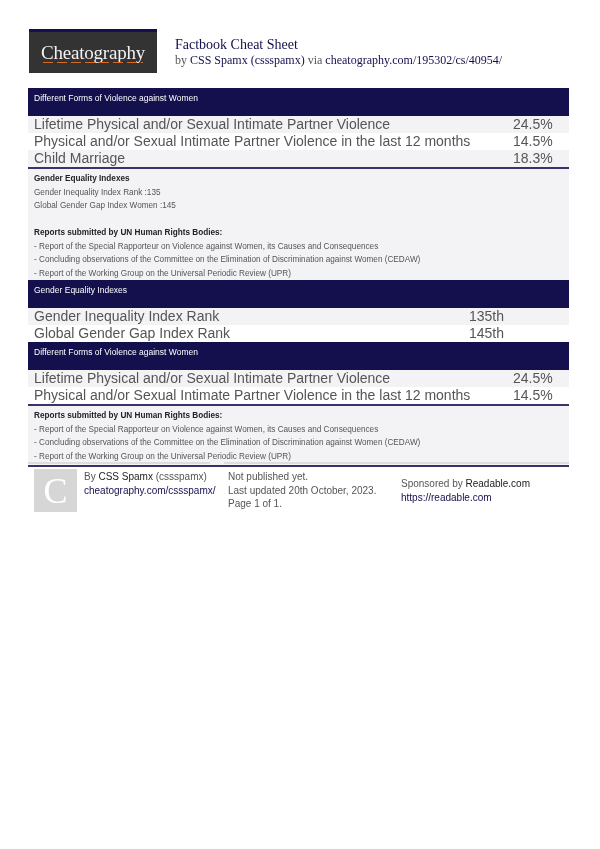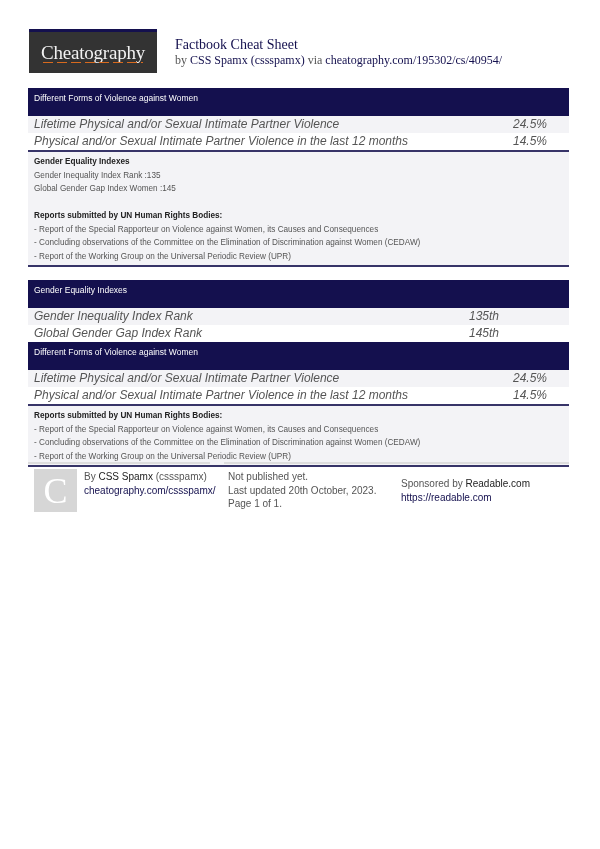--- a/index.html
+++ b/index.html
@@ -8,21 +8,21 @@
   .logo-box { position: absolute; left: 29px; top: 29px; width: 128px; height: 44px; background: #333333; border-top: 3px solid #14104e; box-sizing: border-box; display: flex; align-items: center; justify-content: center; }
   .logo-text { font-family: "Liberation Serif", serif; color: #f2f2f2; font-size: 19px; letter-spacing: -0.2px; position: relative; }
   .logo-text::after { content: ""; position: absolute; left: 2px; right: 2px; bottom: 1px; height: 1px; background: repeating-linear-gradient(90deg, #d86a1e 0 10px, transparent 10px 14px); }
 
   .header-title { position: absolute; left: 175px; top: 37px; font-family: "Liberation Serif", serif; font-size: 14px; color: #14104e; }
   .header-sub { position: absolute; left: 175px; top: 53px; font-family: "Liberation Serif", serif; font-size: 12px; color: #555; }
   .header-sub .link { color: #14104e; }
 
   .section { position: absolute; left: 28px; width: 541px; }
   .sec-head { background: #14104e; color: #ffffff; font-size: 8.5px; height: 28px; line-height: 20px; padding-left: 6px; }
-  .row { display: flex; font-size: 12px; color: #555; height: 17px; line-height: 17px; padding-left: 6px; font-style: italic; }
+  .row { display: flex; font-size: 14px; color: #555; height: 17px; line-height: 17px; padding-left: 6px; }
   .row.alt { background: #f3f3f6; }
   .row .k { flex: 1; }
   .row .v { width: 56px; }
   .row .v.rank { width: 100px; }
   .rule { height: 2px; background: #14104e; opacity: 0.85; }
   .block { background: #f3f3f6; padding: 3px 6px 2px 6px; font-size: 8.2px; color: #555; }
   .block .ln { height: 13.5px; line-height: 13.5px; }
   .block .b { color: #222; font-weight: bold; }
   .block .gap { height: 13.5px; }
 
@@ -47,20 +47,24 @@
 
 <div class="section" style="top:88px;">
   <div class="sec-head">Different Forms of Violence against Women</div>
   <div class="row alt">
     <span class="k">Lifetime Physical and/or Sexual Intimate Partner Violence</span>
     <span class="v">24.5%</span>
   </div>
   <div class="row">
     <span class="k">Physical and/or Sexual Intimate Partner Violence in the last 12 months</span>
     <span class="v">14.5%</span>
+  </div>
+  <div class="row alt">
+    <span class="k">Child Marriage</span>
+    <span class="v">18.3%</span>
   </div>
   <div class="rule"></div>
   <div class="block">
     <div class="ln b">Gender Equality Indexes</div>
     <div class="ln">Gender Inequality Index Rank :135</div>
     <div class="ln">Global Gender Gap Index Women :145</div>
     <div class="gap"></div>
     <div class="ln b">Reports submitted by UN Human Rights Bodies:</div>
     <div class="ln">- Report of the Special Rapporteur on Violence against Women, its Causes and Consequences</div>
     <div class="ln">- Concluding observations of the Committee on the Elimination of Discrimination against Women (CEDAW)</div>

